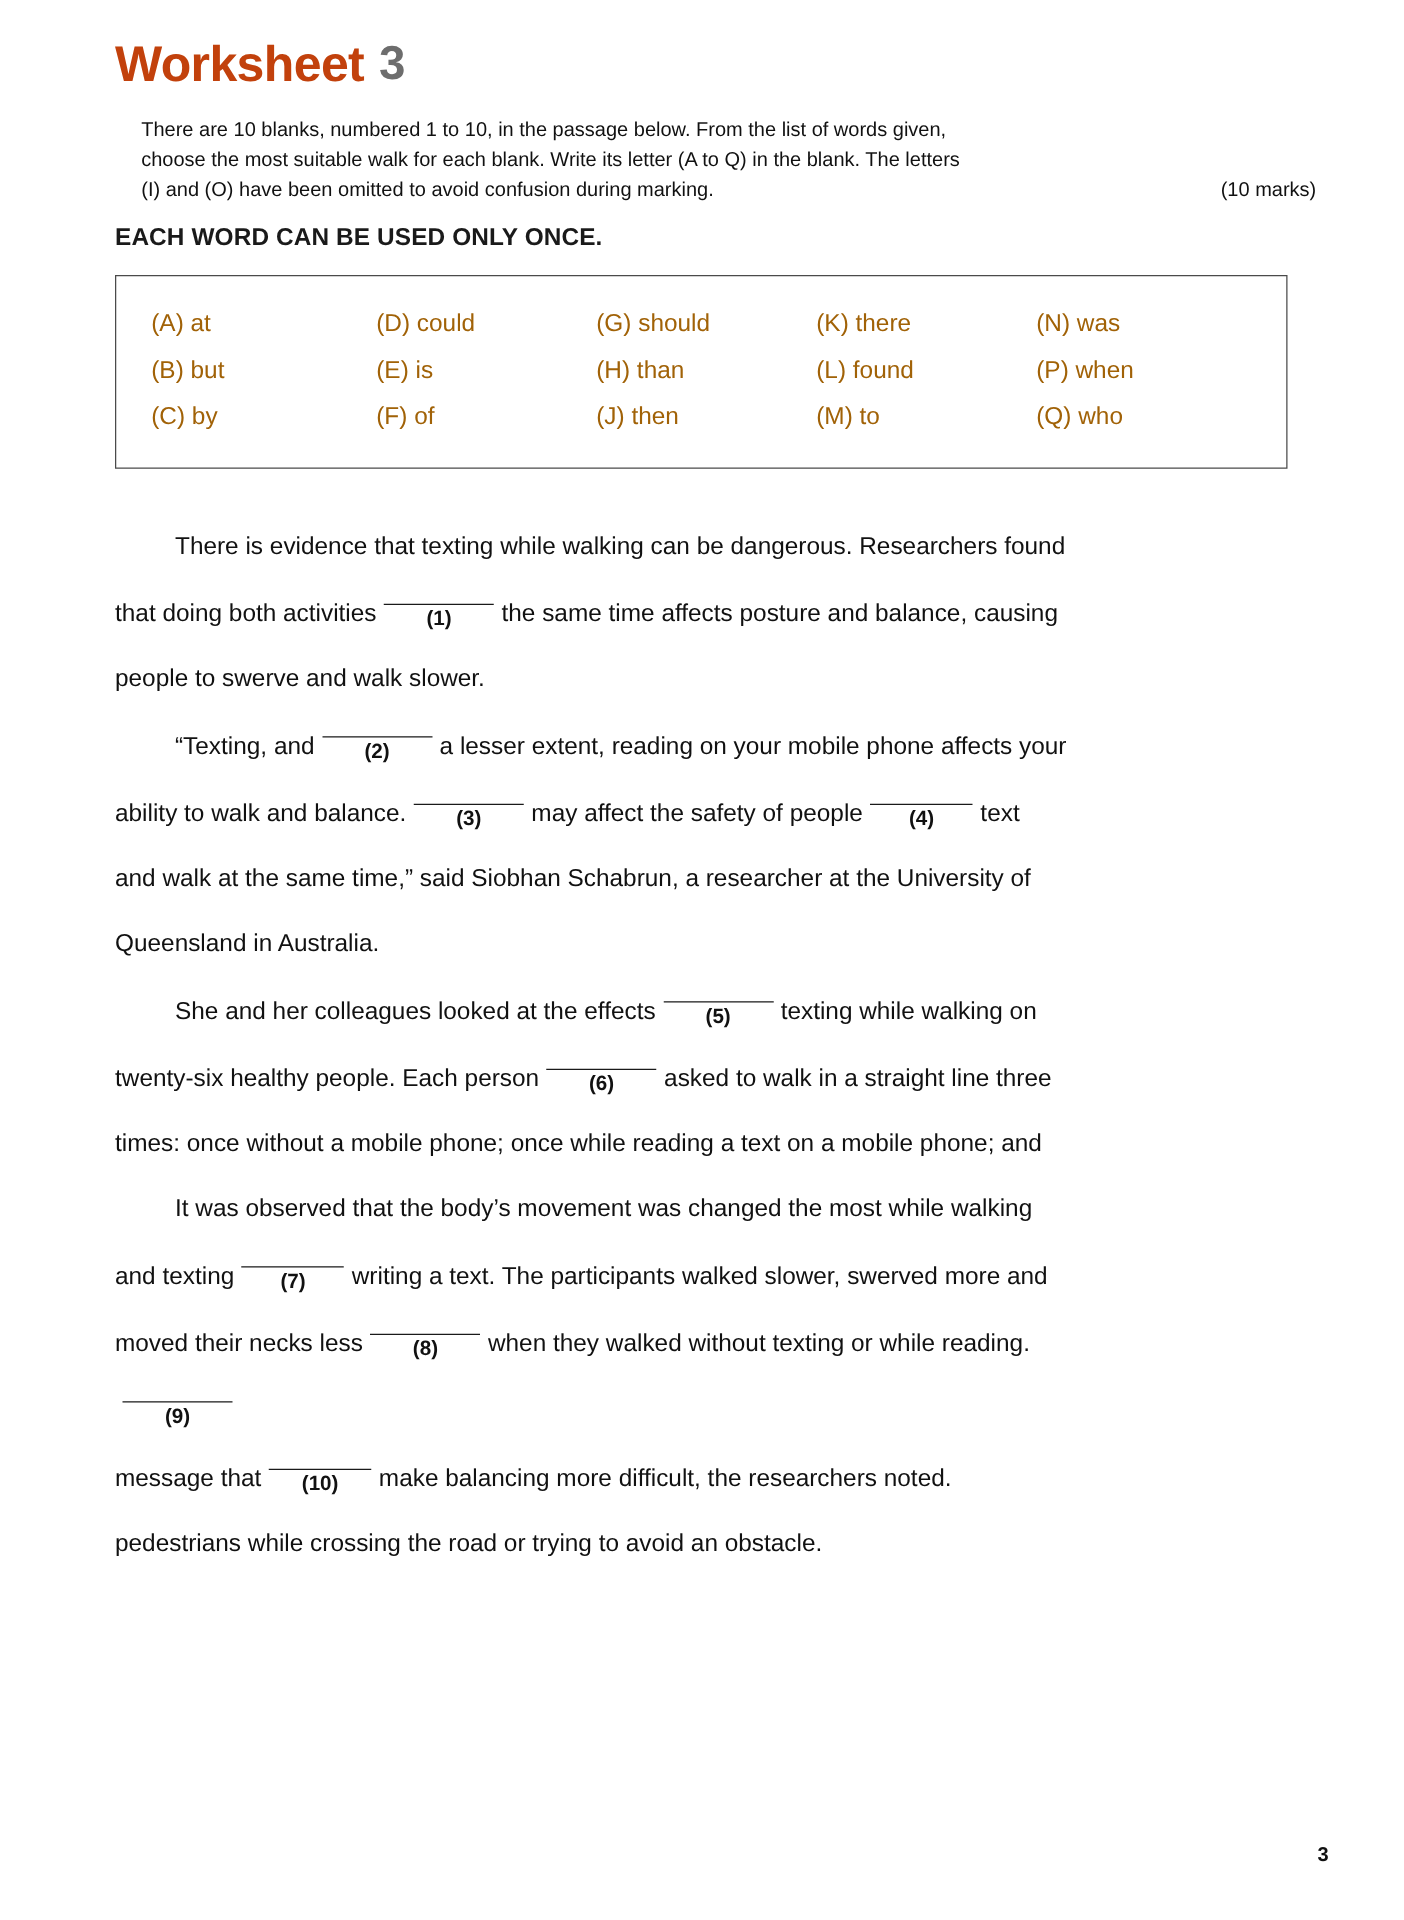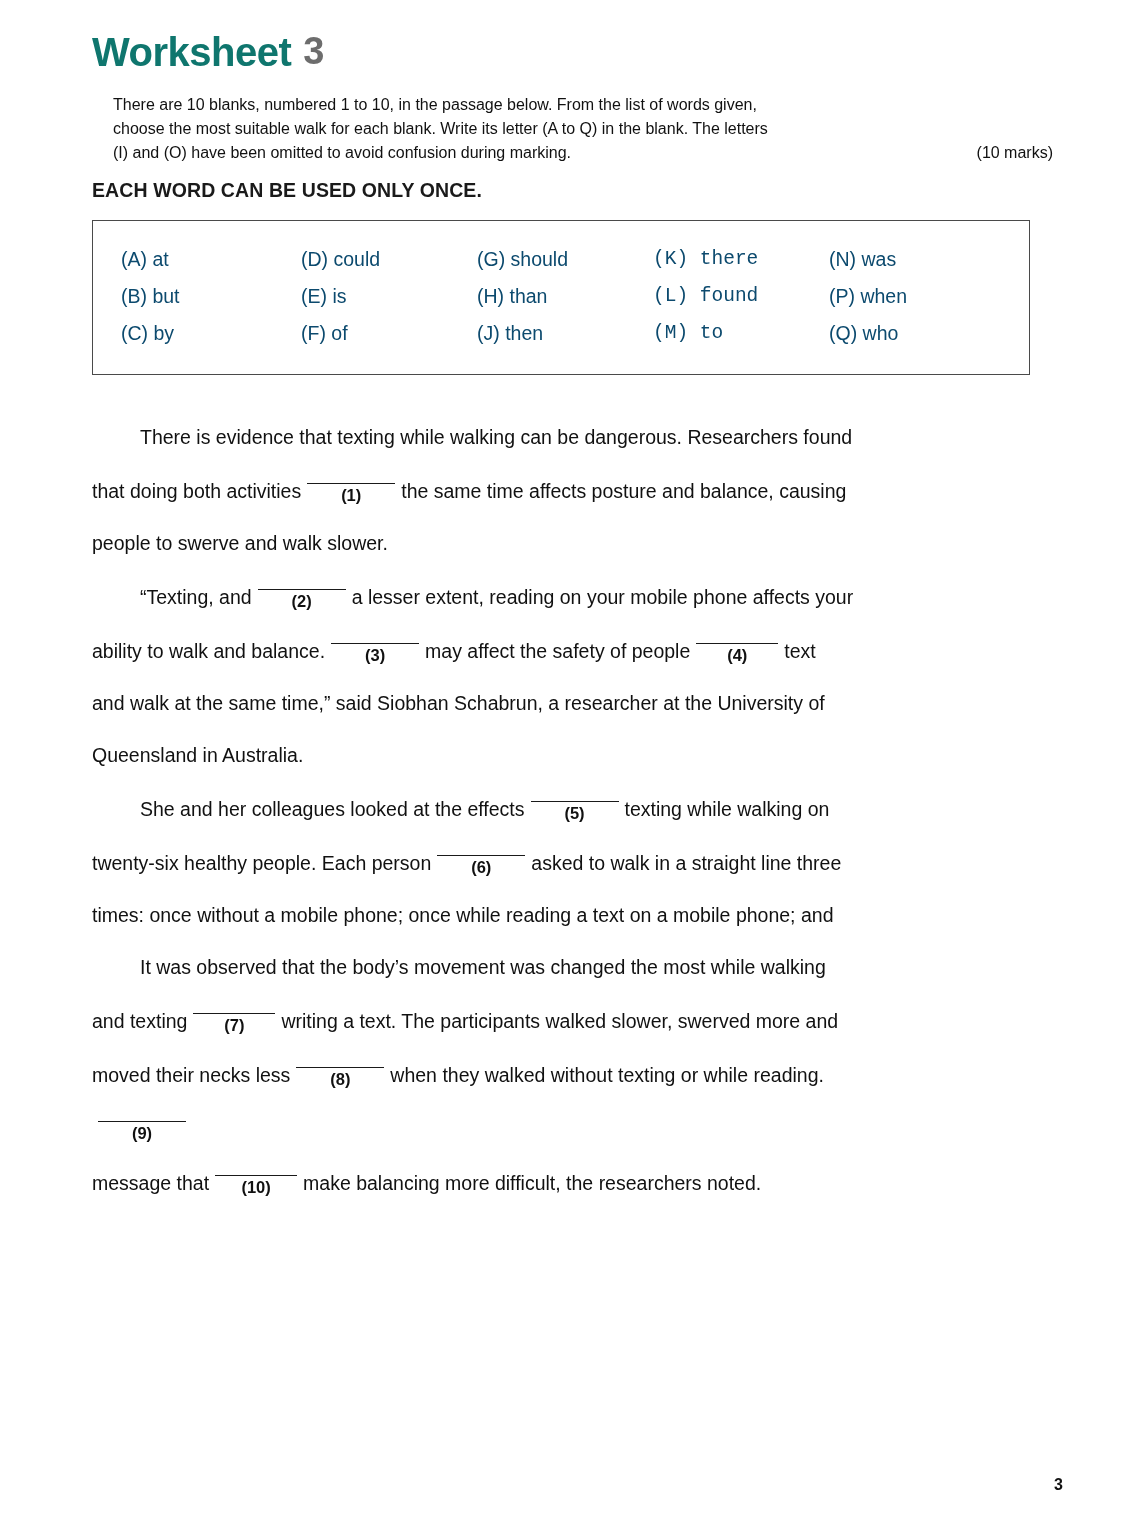--- a/index.html
+++ b/index.html
@@ -33,21 +33,21 @@
   .title-row {
     display: flex;
     align-items: center;
     gap: 12px;
     margin-bottom: 18px;
   }
   .title-text {
     font-size: 40px;
     font-weight: 700;
     letter-spacing: -0.5px;
-    color: #0f766e;
+    color: #c2410c;
   }
   .title-number {
     font-size: 38px;
     font-weight: 700;
     color: #6d6d6d;
     line-height: 1;
     position: relative;
     top: -2px;
   }
 
@@ -79,26 +79,26 @@
     box-sizing: border-box;
     padding: 20px 0 22px 0;
   }
   .word-row {
     display: flex;
     padding: 0 0 0 28px;
   }
   .word-cell {
     font-size: 19.5px;
     line-height: 1.9;
-    color: #0c4a6e;
+    color: #a16207;
   }
   .word-cell.c1 { width: 180px; }
   .word-cell.c2 { width: 176px; }
   .word-cell.c3 { width: 176px; }
-  .word-cell.c4 { width: 176px; font-family: Liberation Mono, monospace; }
+  .word-cell.c4 { width: 176px; }
   .word-cell.c5 { width: 170px; }
 
   
   .passage {
     margin-top: 22px;
     font-size: 19.5px;
     color: #111;
   }
   .para {
     margin-bottom: 0;
@@ -305,19 +305,22 @@
           <span class="txt">message that</span>
           <span class="blank narrow">
             <span class="rule"></span>
             <span class="num">(10)</span>
           </span>
           <span class="txt">make balancing more difficult, the researchers noted.</span>
         </div>
       </div>
 
       <div class="para">
+        <div class="pline">
+          <span class="txt">pedestrians while crossing the road or trying to avoid an obstacle.</span>
+        </div>
       </div>
 
     </div>
   </div>
 
   <div class="pagenum">3</div>
 </div>
 
 </body></html>

